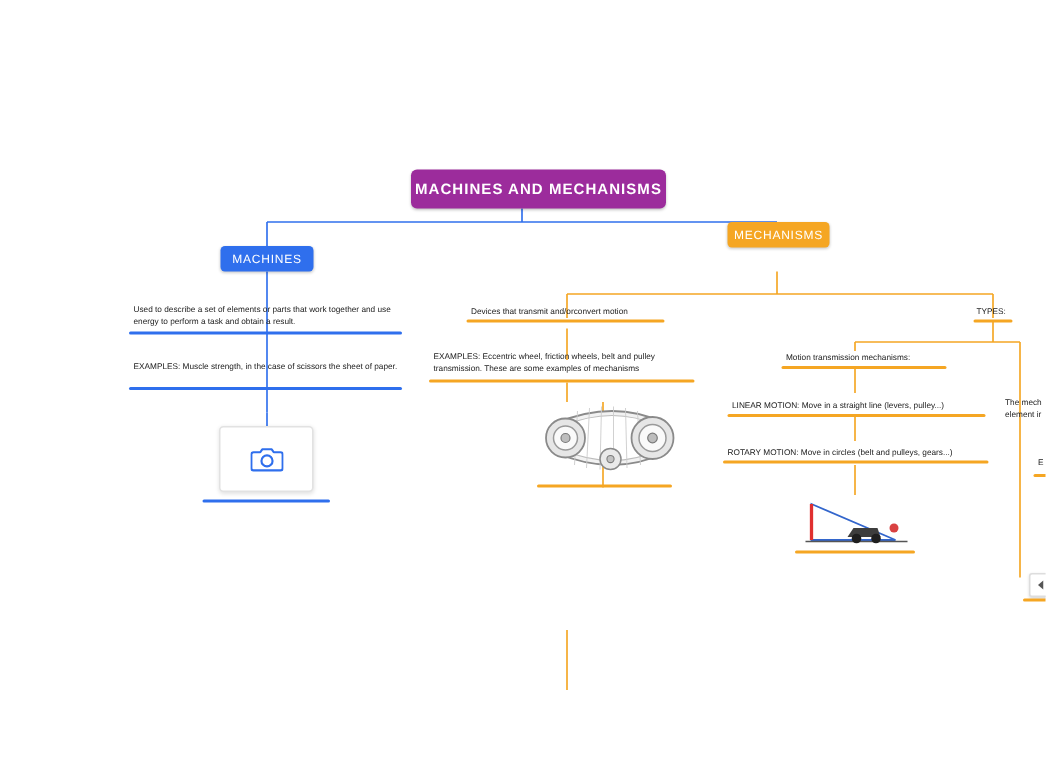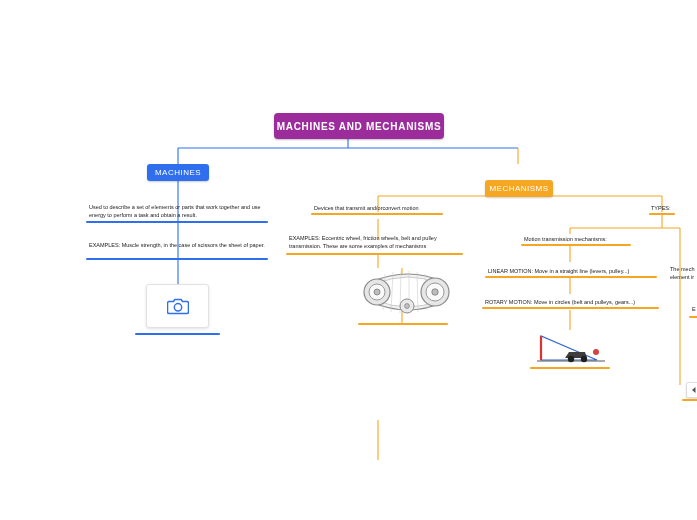--- a/index.html
+++ b/index.html
@@ -146,21 +146,21 @@
   </svg>
 
   <div class="node root-node" style="left:263px; top:113px; width:170px; height:26px;margin-left:11px;">
     <span>MACHINES AND MECHANISMS</span>
   </div>
 
   <div class="node pill blue" style="left:147px; top:164px; width:62px; height:17px;">
     <span>MACHINES</span>
   </div>
 
-  <div class="node pill orange" style="left:485px; top:180px; width:68px; height:17px;">
+  <div class="node pill orange" style="left:485px; top:148px; width:68px; height:17px;">
     <span>MECHANISMS</span>
   </div>
 
   <div class="node leaf" style="left:88px; top:203px; width:178px;">
     <span class="txt">Used to describe a set of elements or parts that work together and use energy to perform a task and obtain a result.</span>
   </div>
   <div class="underline ul-blue" style="left:86px; top:221px; width:182px;"></div>
 
   <div class="node leaf" style="left:88px; top:241px; width:178px;">
     <span class="txt">EXAMPLES: Muscle strength, in the case of scissors the sheet of paper.</span>

